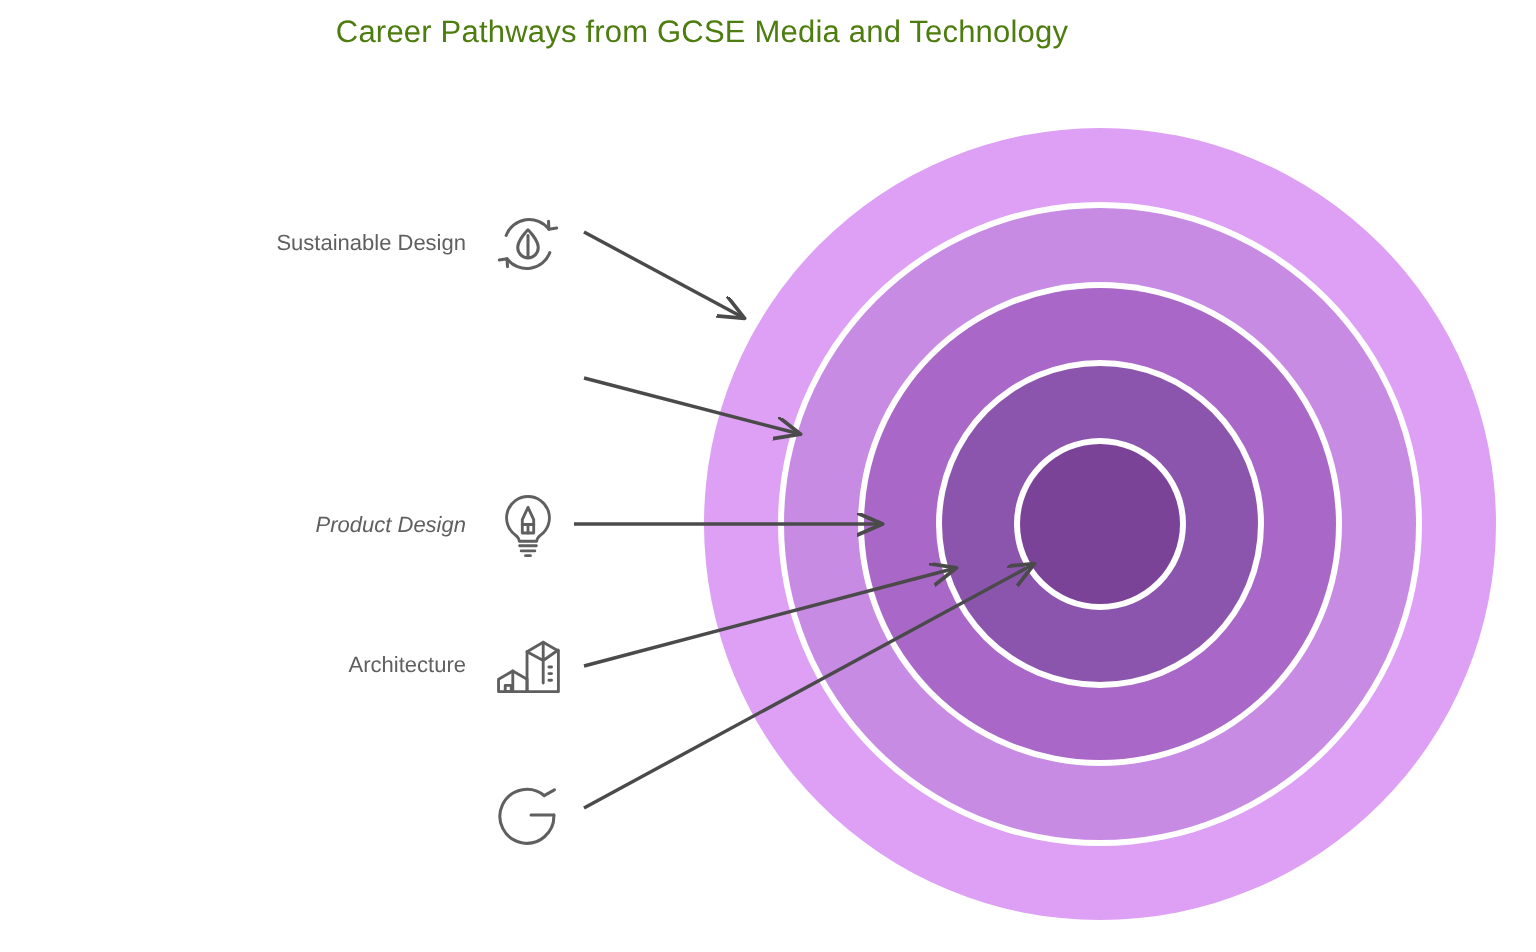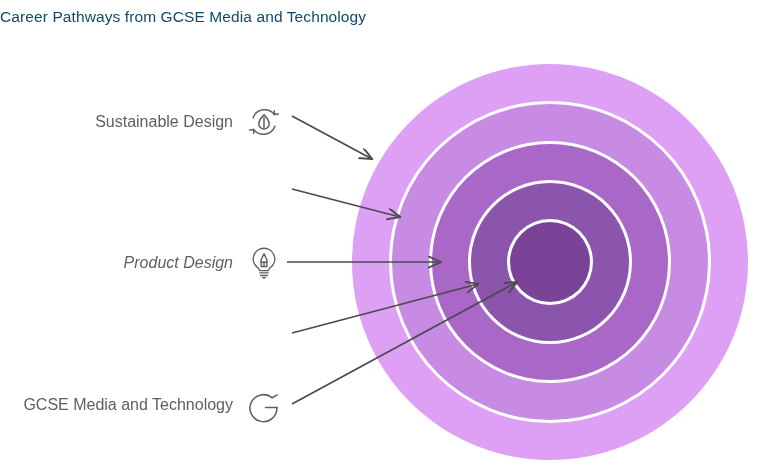--- a/index.html
+++ b/index.html
@@ -19,23 +19,23 @@
     left: 0; top: 0;
     width: 768px;
     height: 476px;
   }
   
   #title {
     position: absolute;
     left: 0;
     top: 8px;
     width: 702px;
-    text-align: left;
+    text-align: center;
     font-size: 15.5px;
-    color: #0c4a6e;
+    color: #4d7c0f;
     letter-spacing: 0.1px;
     white-space: nowrap;
   }
   
   #rings {
     position: absolute;
     left: 0; top: 0;
     width: 768px; height: 476px;
   }
   .ring {
@@ -45,21 +45,21 @@
   }
   
   .row {
     position: absolute;
     display: flex;
     align-items: center;
     justify-content: flex-end;
     height: 46px;
   }
   .row-label {
-    font-size: 16px;
+    font-size: 11px;
     color: #5f5f5f;
     white-space: nowrap;
     text-align: right;
     line-height: 1.1;
   }
   .row-icon {
     width: 44px;
     height: 44px;
     margin-left: 9px;
     flex: 0 0 44px;
@@ -132,23 +132,35 @@
         <path d="M20 4.5 a11.2 11.2 0 0 1 6.6 20.3 c-1.3 1 -1.9 2 -2 3.2 h-9.2 c-0.1 -1.2 -0.7 -2.2 -2 -3.2 A11.2 11.2 0 0 1 20 4.5 z"></path>
         <path d="M15.6 30.4 h8.8 M16.4 33.1 h7.2"></path>
         <path d="M18.7 35.6 h2.6"></path>
         <path d="M20 10.2 l3 6.4 v7.1 h-6 v-7.1 z"></path>
         <path d="M17 19.2 h6"></path>
         <path d="M20 19.2 v4.5"></path>
       </svg>
     </div>
   </div>
 
+  <div class="row" style="left:0px; top:310px; width:286px;">
+    <div class="row-label">Architecture</div>
+    <div class="row-icon">
+      <svg width="38" height="38" viewBox="0 0 40 40" fill="none" stroke="#5F5F5F" stroke-width="1.5" stroke-linecap="round" stroke-linejoin="round">
+        <path d="M19.5 12.5 l8.5 -5 l8 4.6 v21.4 h-16.5 z"></path>
+        <path d="M28 7.5 v21.5 M19.5 12.5 l8.5 4.6 l7.9 -5.5"></path>
+        <path d="M31 20.5 h1.4 M31 24 h1.4 M31 27.5 h1.4"></path>
+        <path d="M4.5 27 l7.5 -4.4 l7.5 4.4 v6.5 h-15 z"></path>
+        <path d="M12 22.6 v10.9"></path>
+        <path d="M8 30.2 h3.2 v3.3 h-3.2 z"></path>
+      </svg>
+    </div>
+  </div>
 
   <div class="row" style="left:0px; top:382px; width:286px;">
-    <div class="row-label">GCSE Media and Technology</div>
     <div class="row-icon">
       <svg width="38" height="38" viewBox="0 0 40 40" fill="none" stroke="#5F5F5F" stroke-width="1.6" stroke-linecap="round" stroke-linejoin="round">
         <path d="M28.5 12.4 A14.2 14.2 0 1 0 33.6 22.6"></path>
         <path d="M33.6 22.6 H21.6"></path>
         <path d="M28.5 12.4 L33.9 9.4"></path>
       </svg>
     </div>
   </div>
 
 </div>

